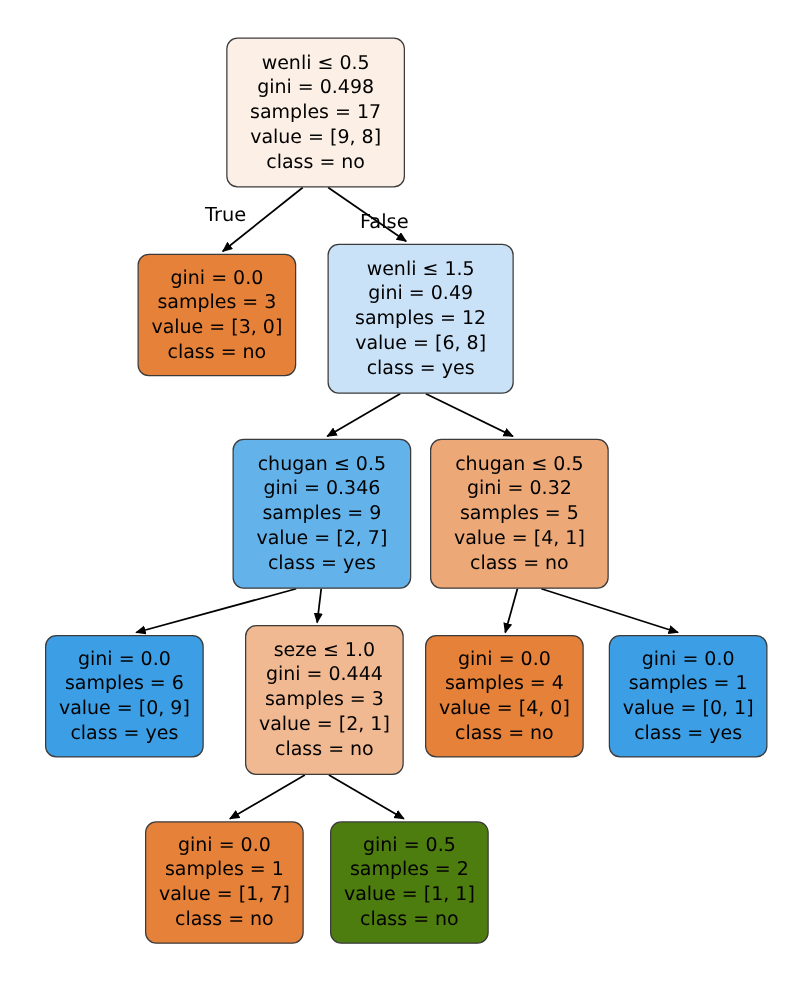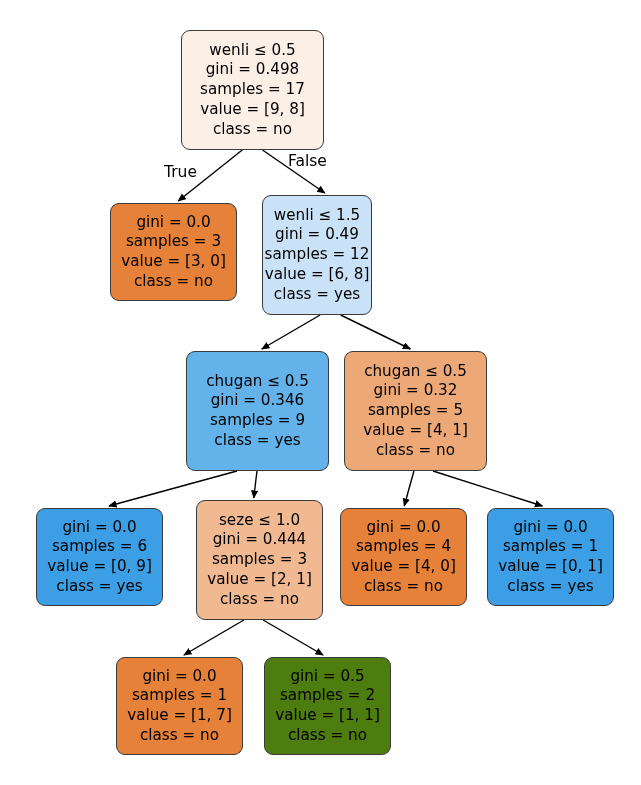--- a/index.html
+++ b/index.html
@@ -79,31 +79,32 @@
         <span class="line">samples = 17</span>
         <span class="line">value = [9, 8]</span>
         <span class="line">class = no</span>
       </div>
       <div class="node" style="left: 110px; top: 203px; width: 127px; height: 98px; background: rgb(229, 129, 57);">
         <span class="line">gini = 0.0</span>
         <span class="line">samples = 3</span>
         <span class="line">value = [3, 0]</span>
         <span class="line">class = no</span>
       </div>
-      <div class="node" style="left: 262px; top: 195px; width: 110px; height: 120px; background: rgb(202, 226, 247);">
+      <div class="node" style="left: 262px; top: 195px; width: 149px; height: 120px; background: rgb(202, 226, 247);">
         <span class="line">wenli ≤ 1.5</span>
         <span class="line">gini = 0.49</span>
         <span class="line">samples = 12</span>
         <span class="line">value = [6, 8]</span>
         <span class="line">class = yes</span>
       </div>
       <div class="node" style="left: 186px; top: 351px; width: 143px; height: 120px; background: rgb(99, 178, 234);">
         <span class="line">chugan ≤ 0.5</span>
         <span class="line">gini = 0.346</span>
         <span class="line">samples = 9</span>
+        <span class="line">value = [2, 7]</span>
         <span class="line">class = yes</span>
       </div>
       <div class="node" style="left: 344px; top: 351px; width: 143px; height: 120px; background: rgb(237, 168, 119);">
         <span class="line">chugan ≤ 0.5</span>
         <span class="line">gini = 0.32</span>
         <span class="line">samples = 5</span>
         <span class="line">value = [4, 1]</span>
         <span class="line">class = no</span>
       </div>
       <div class="node" style="left: 36px; top: 508px; width: 127px; height: 98px; background: rgb(60, 159, 229);">
@@ -139,15 +140,15 @@
       </div>
       <div class="node" style="left: 264px; top: 657px; width: 127px; height: 98px; background: #4d7c0f;">
         <span class="line">gini = 0.5</span>
         <span class="line">samples = 2</span>
         <span class="line">value = [1, 1]</span>
         <span class="line">class = no</span>
       </div>
     </div>
   <div id="label-layer">
       <div class="edge-label" style="left: 164px; top: 163px;">True</div>
-      <div class="edge-label" style="left: 288px; top: 152px;">False</div>
+      <div class="edge-label" style="left: 288px; top: 168px;">False</div>
     </div>
 </div>
 
 </body></html>

